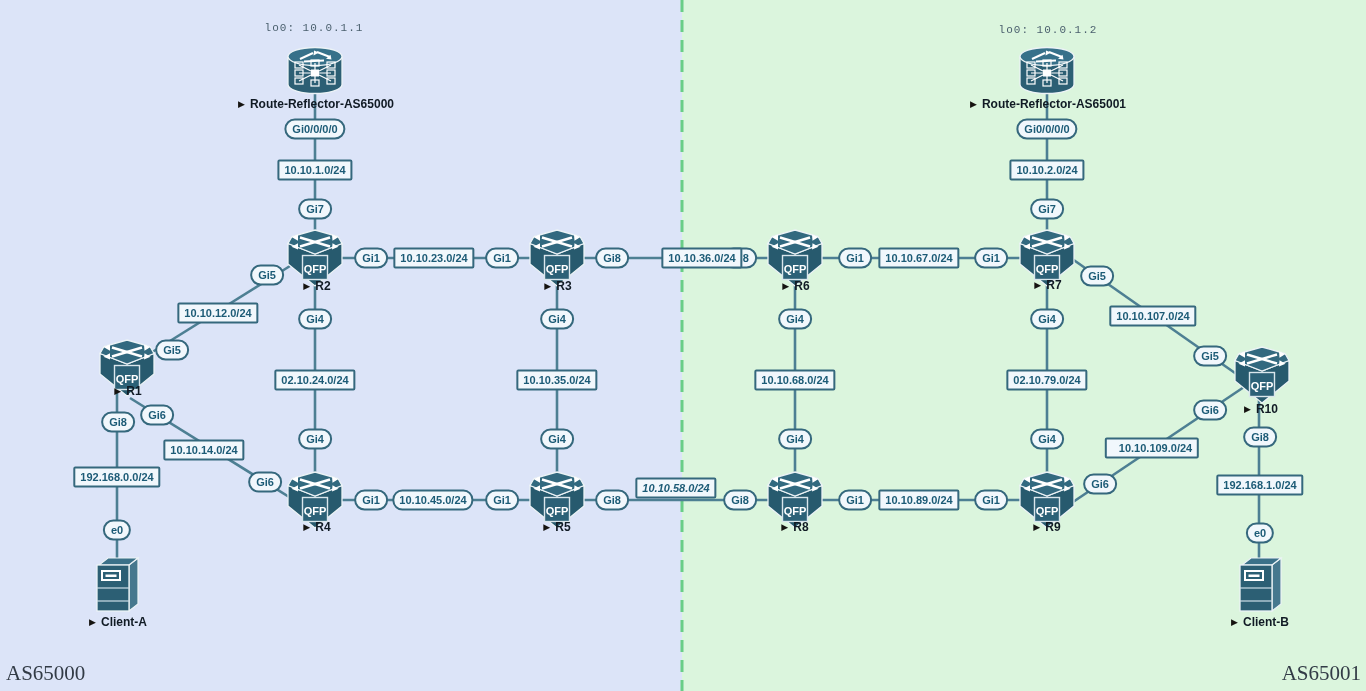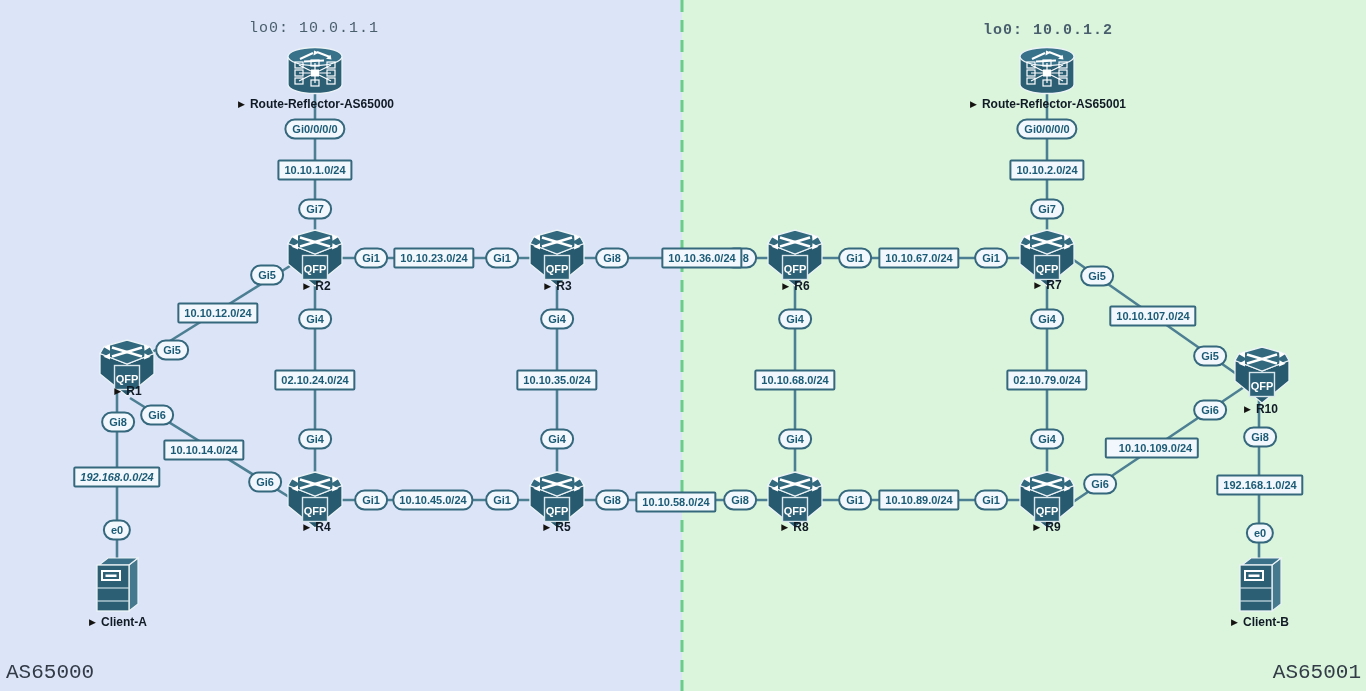--- a/index.html
+++ b/index.html
@@ -29,27 +29,27 @@
     position:absolute; transform:translate(-50%,-50%);
     display:flex; align-items:center; gap:5px;
     font-size:12px; font-weight:bold; color:var(--name-text);
     white-space:nowrap; z-index:5;
   }
   .node-label .tri { font-size:9px; color:#151310; line-height:1; }
 
   .loopback {
     position:absolute; transform:translate(-50%,-50%);
     font-family:"Liberation Mono","DejaVu Sans Mono",monospace;
-    font-size:15px; letter-spacing:1px; color:var(--loopback-text);
+    font-size:11px; letter-spacing:1px; color:var(--loopback-text);
     white-space:nowrap; z-index:5;
   }
 
   .as-label {
     position:absolute; top:661px; z-index:5;
-    font-family:Liberation Mono, monospace;
+    font-family:Liberation Serif, serif;
     font-size:21px; color:var(--as-text);
   }
   #as-left  { left:6px; }
   #as-right { right:5px; }
 </style>
 </head>
 <body>
 
 <div class="stage">
   <div class="region" id="region-left" style="left: 0px; width: 682px; background: rgb(220, 228, 248);"></div>
@@ -118,24 +118,24 @@
       <div class="badge box" style="left: 674px; top: 258px; margin-left: 28px;">10.10.36.0/24</div>
       <div class="badge box" style="left: 919px; top: 258px;">10.10.67.0/24</div>
       <div class="badge box" style="left: 218px; top: 313px;">10.10.12.0/24</div>
       <div class="badge box" style="left: 315px; top: 380px;">02.10.24.0/24</div>
       <div class="badge box" style="left: 557px; top: 380px;">10.10.35.0/24</div>
       <div class="badge box" style="left: 795px; top: 380px;">10.10.68.0/24</div>
       <div class="badge box" style="left: 1047px; top: 380px;">02.10.79.0/24</div>
       <div class="badge box" style="left: 1153px; top: 316px;">10.10.107.0/24</div>
       <div class="badge box" style="left: 204px; top: 450px;">10.10.14.0/24</div>
       <div class="badge box" style="left: 433px; top: 500px; border-radius: 10px;">10.10.45.0/24</div>
-      <div class="badge box" style="left: 676px; top: 502px;">10.10.58.0/24</div>
+      <div class="badge box" style="left: 676px; top: 488px; font-style: italic;">10.10.58.0/24</div>
       <div class="badge box" style="left: 919px; top: 500px;">10.10.89.0/24</div>
       <div class="badge box" style="left: 1152px; top: 448px; padding-left: 12px;">10.10.109.0/24</div>
-      <div class="badge box" style="left: 117px; top: 477px; font-style: italic;">192.168.0.0/24</div>
+      <div class="badge box" style="left: 117px; top: 477px;">192.168.0.0/24</div>
       <div class="badge box" style="left: 1260px; top: 485px;">192.168.1.0/24</div>
     </div>
   <div class="layers" id="nodes-layer">
       <div class="node" style="left: 286px; top: 46px;">
         <svg width="58" height="50" viewBox="0 0 58 50">
           <path d="M2,10.5 L2,38.5 A27,9 0 0 0 56,38.5 L56,10.5 Z" fill="#2c5f74" stroke="#ecf3f6" stroke-width="1.3"></path>
           <ellipse cx="29" cy="10.5" rx="27" ry="9" fill="#37718a" stroke="#ecf3f6" stroke-width="1.3"></ellipse>
           <g stroke="#fff" stroke-width="2" fill="#fff">
             <path d="M14,13 L27,7"></path>
             <polygon points="28,4.5 33,6.5 27.5,9.5" stroke-width="0"></polygon>
@@ -184,21 +184,21 @@
             <rect x="25" y="34" width="8" height="6"></rect>
             <rect x="41" y="32" width="8" height="6"></rect>
           </g>
           <rect x="25" y="23.5" width="8" height="7" fill="#fff"></rect>
         </svg>
       </div>
       <div class="node-label" style="left: 1048px; top: 104px;">
         <span class="tri">▶</span>
         <span>Route-Reflector-AS65001</span>
       </div>
-      <div class="loopback" style="left: 1048px; top: 30px; font-weight: bold;">lo0: 10.0.1.2</div>
+      <div class="loopback" style="left: 1048px; top: 30px;">lo0: 10.0.1.2</div>
       <div class="node" style="left: 99px; top: 339px;">
         <svg width="56" height="58" viewBox="0 0 56 58">
           <polygon points="28,25 1,14.5 1,35 28,57 55,35 55,14.5" fill="#275a6e" stroke="#ecf3f6" stroke-width="1.3"></polygon>
           <polygon points="28,1 51,7.5 55,14.5 28,25 1,14.5 5,7.5" fill="#32697f" stroke="#ecf3f6" stroke-width="1.3"></polygon>
           <g stroke="#fff" stroke-width="2.4" fill="#fff">
             <path d="M13,17.5 L43,8.5"></path>
             <path d="M13,8.5 L43,17.5"></path>
             <polygon points="45,5.5 51.5,8 45.5,11.8" stroke-width="0"></polygon>
             <polygon points="11,14.2 4.5,17.8 11,20.5" stroke-width="0"></polygon>
             <polygon points="45,20.5 51.5,17.8 45.5,14.2" stroke-width="0"></polygon>

